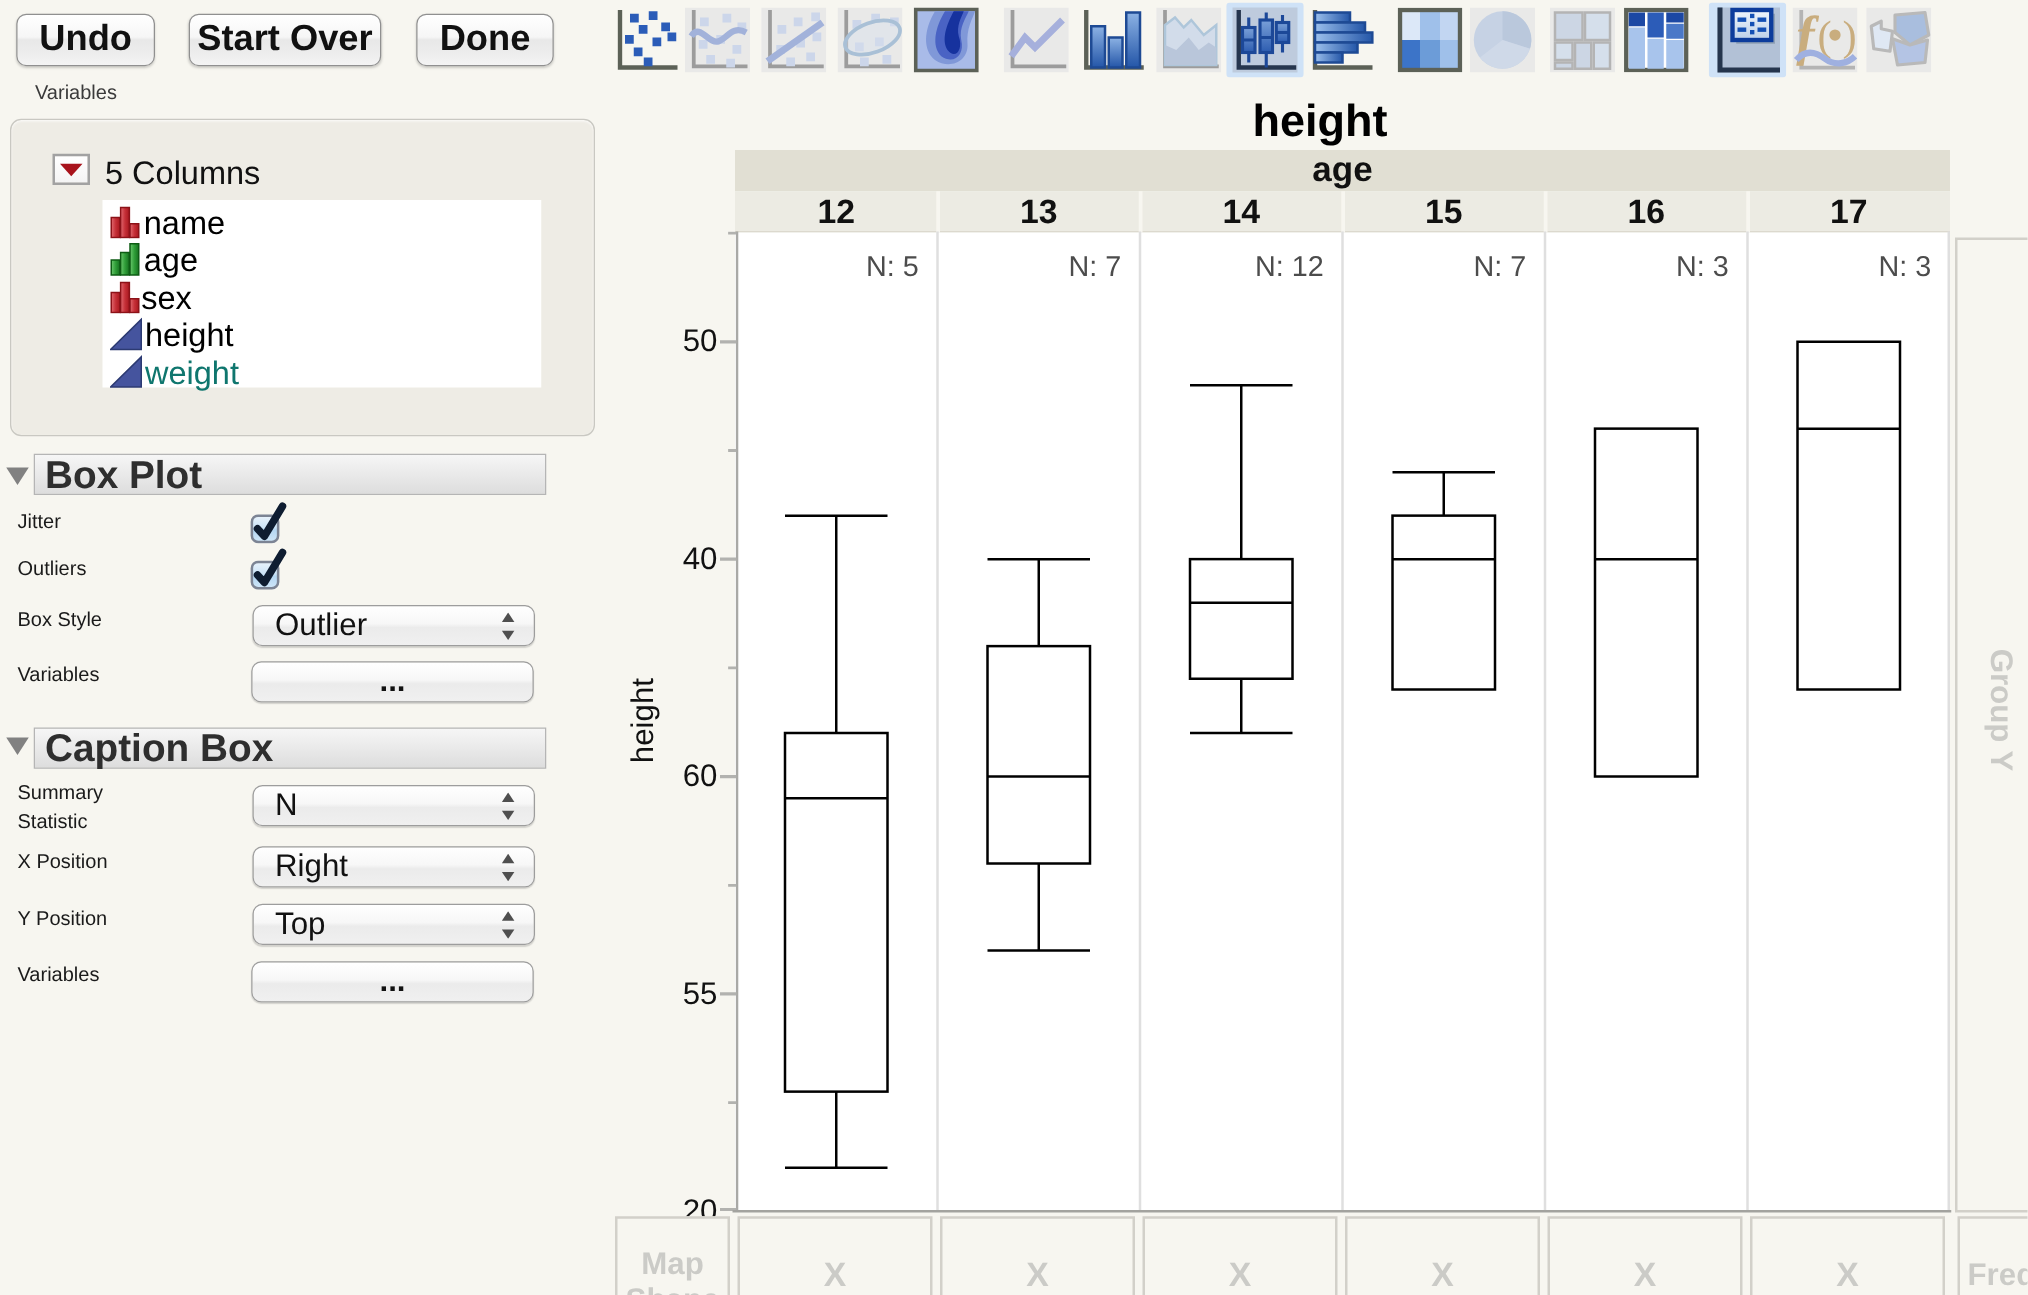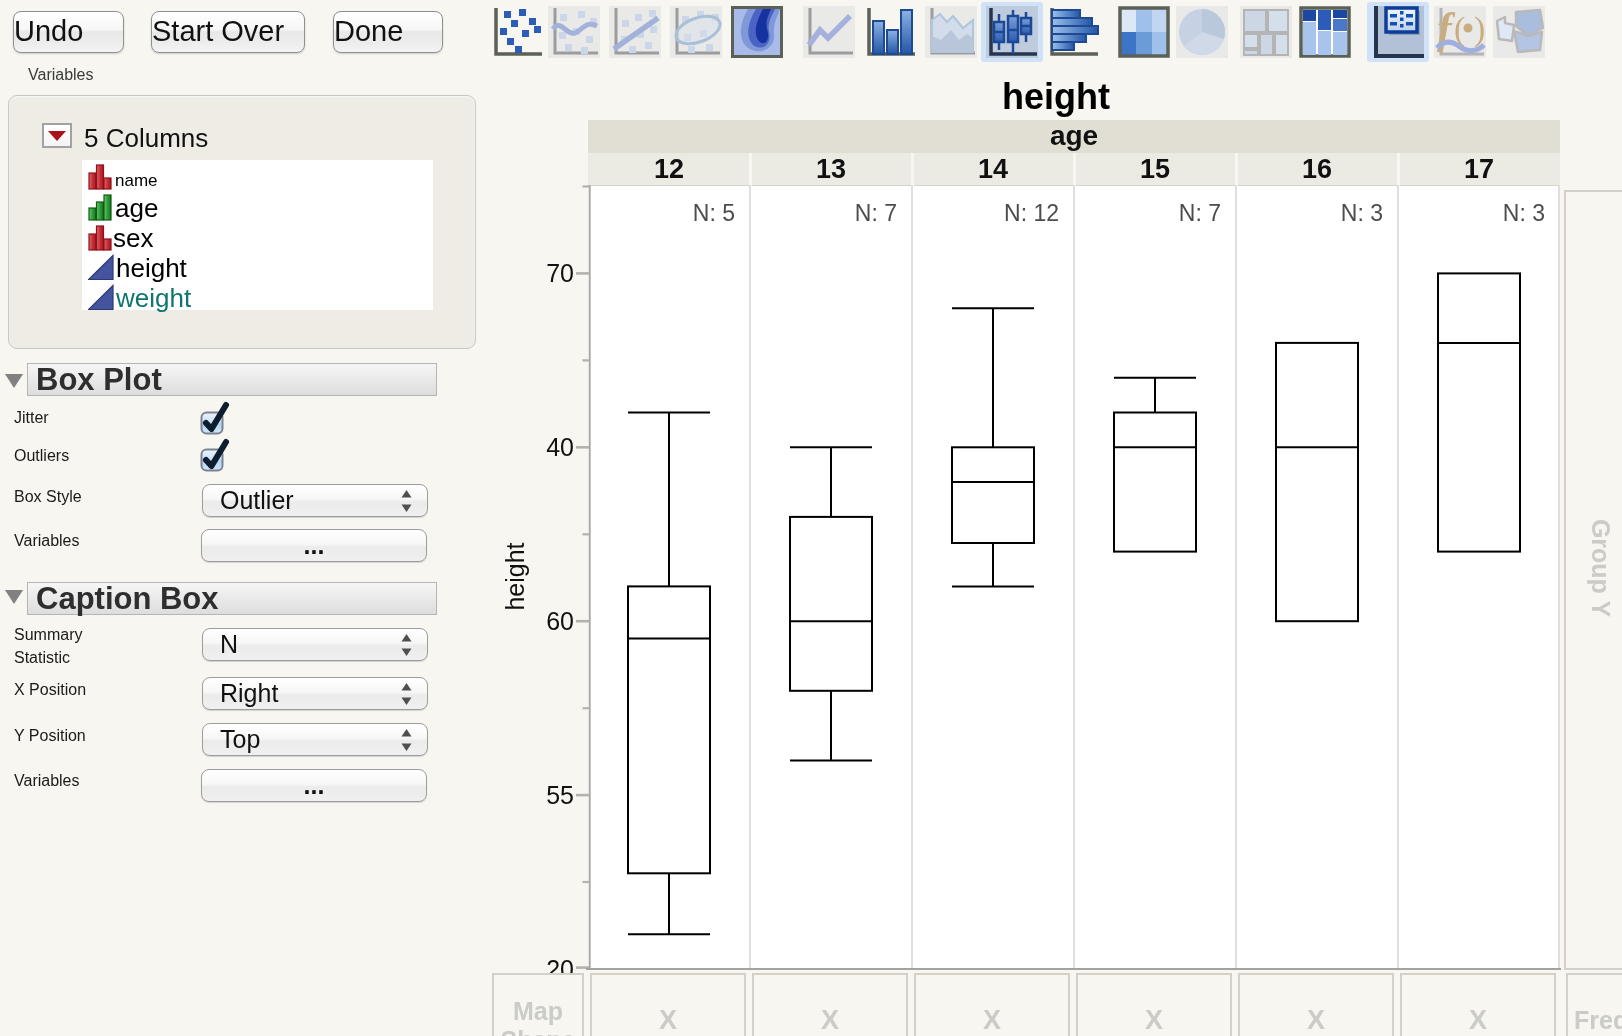--- a/index.html
+++ b/index.html
@@ -2,21 +2,21 @@
 <html><head>
 <meta charset="utf-8">
 <style>
   html,body{margin:0;padding:0}
   body{width:1622px;height:1036px;position:relative;overflow:hidden;
        background:#f7f6f0;font-family:"Liberation Sans",sans-serif;}
   .abs{position:absolute}
   .btn{position:absolute;height:40px;border:1.5px solid #909090;border-radius:8px;
        background:linear-gradient(#ffffff 0%,#f6f6f6 44%,#e8e8e8 50%,#ededed 78%,#f4f4f4 100%);
        box-shadow:0 1px 2px rgba(0,0,0,.18);
-       font-size:29px;font-weight:normal;color:#111;line-height:38px;}
+       font-size:29px;font-weight:bold;color:#111;text-align:center;line-height:38px;}
   .icon{position:absolute;top:6px;width:52px;height:52px}
   .ddown{position:absolute;width:207px;height:31px;border:1.5px solid #9d9d9d;border-radius:8px;
        background:linear-gradient(#ffffff 0%,#f7f7f7 45%,#ebebeb 55%,#f0f0f0 100%);
        box-shadow:0 1px 1px rgba(0,0,0,.15);
        font-size:25px;color:#111;line-height:31px;padding-left:17px;box-sizing:content-box}
   .arrows{position:absolute;right:15px;top:5px;width:11px;height:22px}
   .lbl{position:absolute;font-size:16px;color:#1a1a1a}
   .sechdr{position:absolute;left:27px;width:400px;height:31px;border:1px solid #b5b5b5;
        background:linear-gradient(#f6f6f6,#dddddd);
        font-size:31px;font-weight:bold;color:#2e2e2e;line-height:31px;padding-left:8px}
@@ -263,21 +263,21 @@
      border:1px solid #c9c8c2;border-radius:9px;box-shadow:inset 0 1px 2px rgba(255,255,255,.8)"></div>
 
 <div class="abs" style="left:42px;top:123px;width:26px;height:21px;background:linear-gradient(#ffffff,#f4f4f4);border:2px solid #a2a2a2;">
   <div class="abs" style="left:4px;top:6px;width:0;height:0;border-left:9px solid transparent;border-right:9px solid transparent;border-top:10px solid #a8131c"></div>
 </div>
 
 <div class="abs" style="left:84px;top:123px;font-size:26px;color:#111">5 Columns</div>
 
 <div class="abs" style="left:82px;top:160px;width:351px;height:150px;background:#ffffff"></div>
 
-<div class="abs" style="left:88px;top:163px;width:340px;height:29px;font-size:17px;color:#000">
+<div class="abs" style="left:88px;top:163px;width:340px;height:29px;font-size:26px;color:#000">
   <svg width="25" height="27" viewBox="0 0 25 27" style="vertical-align:-4px">
       <defs>
         <linearGradient id="rg" x1="0" y1="0" x2="1" y2="0">
           <stop offset="0" stop-color="#e06a70"></stop>
           <stop offset="0.5" stop-color="#c63038"></stop>
           <stop offset="1" stop-color="#a8171e"></stop>
         </linearGradient>
       </defs>
       <g stroke="#8c1218" stroke-width="1.2" fill="url(#rg)">
         <rect x="1" y="10" width="7" height="16"></rect>
@@ -494,21 +494,21 @@
     <line x1="6.5" y1="1.5" x2="13" y2="1.5"></line>
     <line x1="6.5" y1="175.4" x2="13" y2="175.4"></line>
     <line x1="6.5" y1="349.3" x2="13" y2="349.3"></line>
     <line x1="6.5" y1="523.2" x2="13" y2="523.2"></line>
     <line x1="6.5" y1="697" x2="13" y2="697"></line>
   </g>
 </svg>
 
 <div class="abs" style="left:586px;top:968px;width:975px;height:2px;background:#a3a39f"></div>
 
-<div class="ylab" style="left:514px;top:259px">70</div>
+<div class="ylab" style="left:514px;top:259px">50</div>
 <div class="ylab" style="left:514px;top:433px">40</div>
 <div class="ylab" style="left:514px;top:607px">60</div>
 <div class="ylab" style="left:514px;top:781px">55</div>
 <div class="ylab" style="left:514px;top:955px">20</div>
 
 <div class="abs" style="left:430px;top:562px;width:170px;text-align:center;font-size:25px;color:#111;transform:rotate(-90deg);transform-origin:center">height</div>
 
 <div class="ncap" style="left:588px;top:200px">N: 5</div>
 <div class="ncap" style="left:750px;top:200px">N: 7</div>
 <div class="ncap" style="left:912px;top:200px">N: 12</div>

